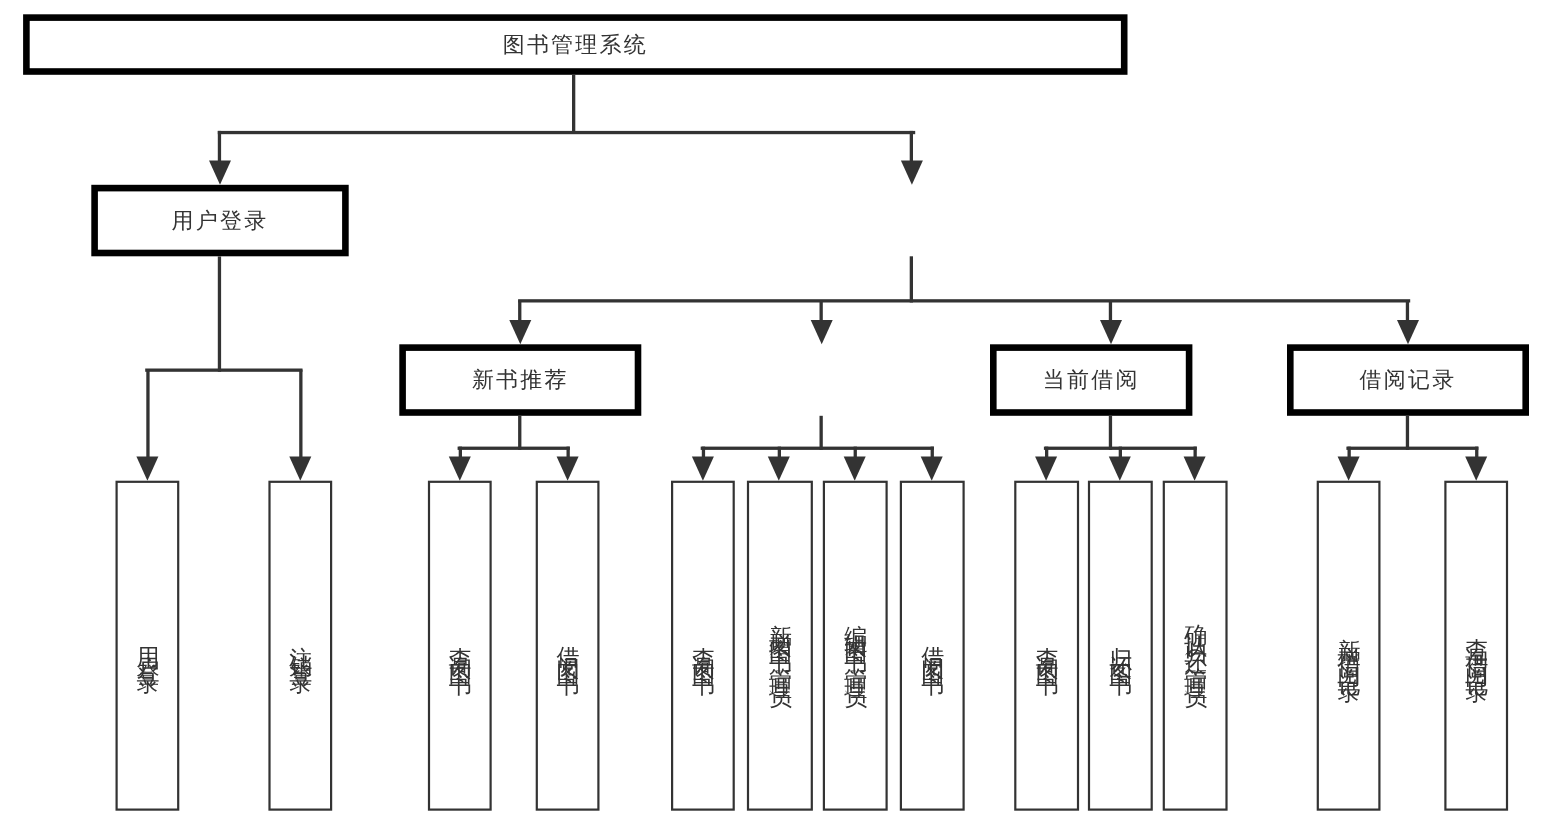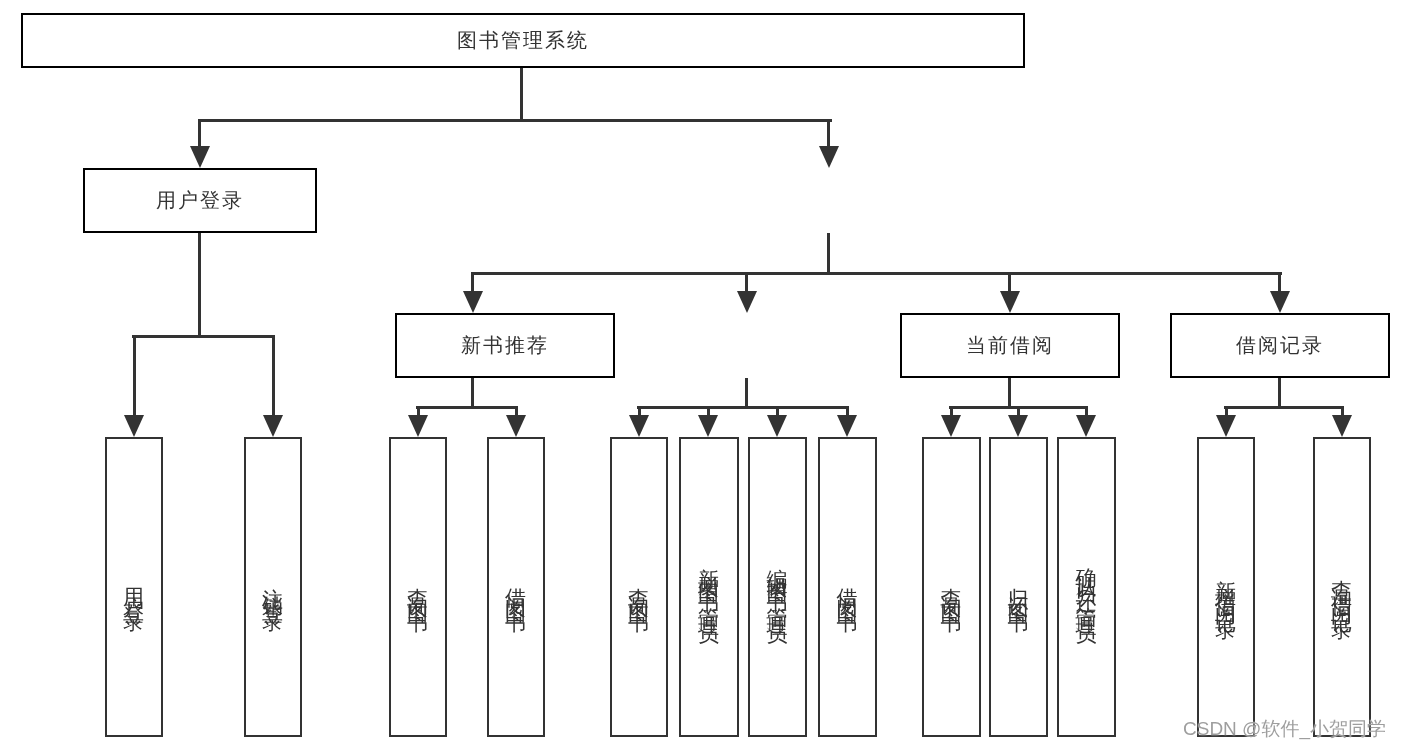--- a/index.html
+++ b/index.html
@@ -11,21 +11,21 @@
   .v{position:absolute;width:3px;background:#333333;z-index:1;}
   .h{position:absolute;height:3px;background:#333333;z-index:1;}
   
   .arrow{
     position:absolute;width:0;height:0;z-index:1;
     border-left:10px solid transparent;border-right:10px solid transparent;
     border-top:22px solid #333333;
   }
   
   .box{
-    position:absolute;box-sizing:border-box;background:#ffffff;border:2px solid #000000;
+    position:absolute;box-sizing:border-box;background:#ffffff;border:6px solid #000000;
     display:flex;align-items:center;justify-content:center;z-index:2;
   }
   .box .lbl{font-size:20px;letter-spacing:2px;white-space:nowrap;color:#333333;}
   .leaf{
     position:absolute;box-sizing:border-box;background:#ffffff;border:2px solid #333333;
     display:flex;align-items:center;justify-content:center;z-index:2;
   }
   .leaf .vlbl{
     writing-mode:vertical-rl;text-orientation:mixed;
     font-size:21px;letter-spacing:8px;line-height:1;color:#333333;white-space:nowrap;
@@ -101,24 +101,24 @@
   <div class="arrow" style="left:1332px;top:415px;"></div>
 
   <div class="box" style="left:21px;top:13px;width:1004px;height:55px;">
     <span class="lbl">图书管理系统</span>
   </div>
 
   <div class="box" style="left:83px;top:168px;width:234px;height:65px;">
     <span class="lbl">用户登录</span>
   </div>
 
-  <div class="box" style="left:363px;top:313px;width:220px;height:65px;margin-left:32px;">
+  <div class="box" style="left:363px;top:313px;width:220px;height:65px;">
     <span class="lbl">新书推荐</span>
   </div>
-  <div class="box" style="left:900px;top:313px;width:220px;height:65px;">
+  <div class="box" style="left:900px;top:313px;width:184px;height:65px;">
     <span class="lbl">当前借阅</span>
   </div>
   <div class="box" style="left:1170px;top:313px;width:220px;height:65px;">
     <span class="lbl">借阅记录</span>
   </div>
 
   <div class="leaf" style="left:105px;top:437px;width:58px;height:300px;">
     <span class="vlbl">用户登录</span>
   </div>
   <div class="leaf" style="left:244px;top:437px;width:58px;height:300px;">
@@ -155,15 +155,14 @@
     <span class="vlbl">确认归还（管理员）</span>
   </div>
 
   <div class="leaf" style="left:1197px;top:437px;width:58px;height:300px;">
     <span class="vlbl">新增借阅记录</span>
   </div>
   <div class="leaf" style="left:1313px;top:437px;width:58px;height:300px;">
     <span class="vlbl">查询借阅记录</span>
   </div>
 
-  <div class="watermark">CSDN @软件_小贺同学</div>
 
 </div>
 
 </body></html>

